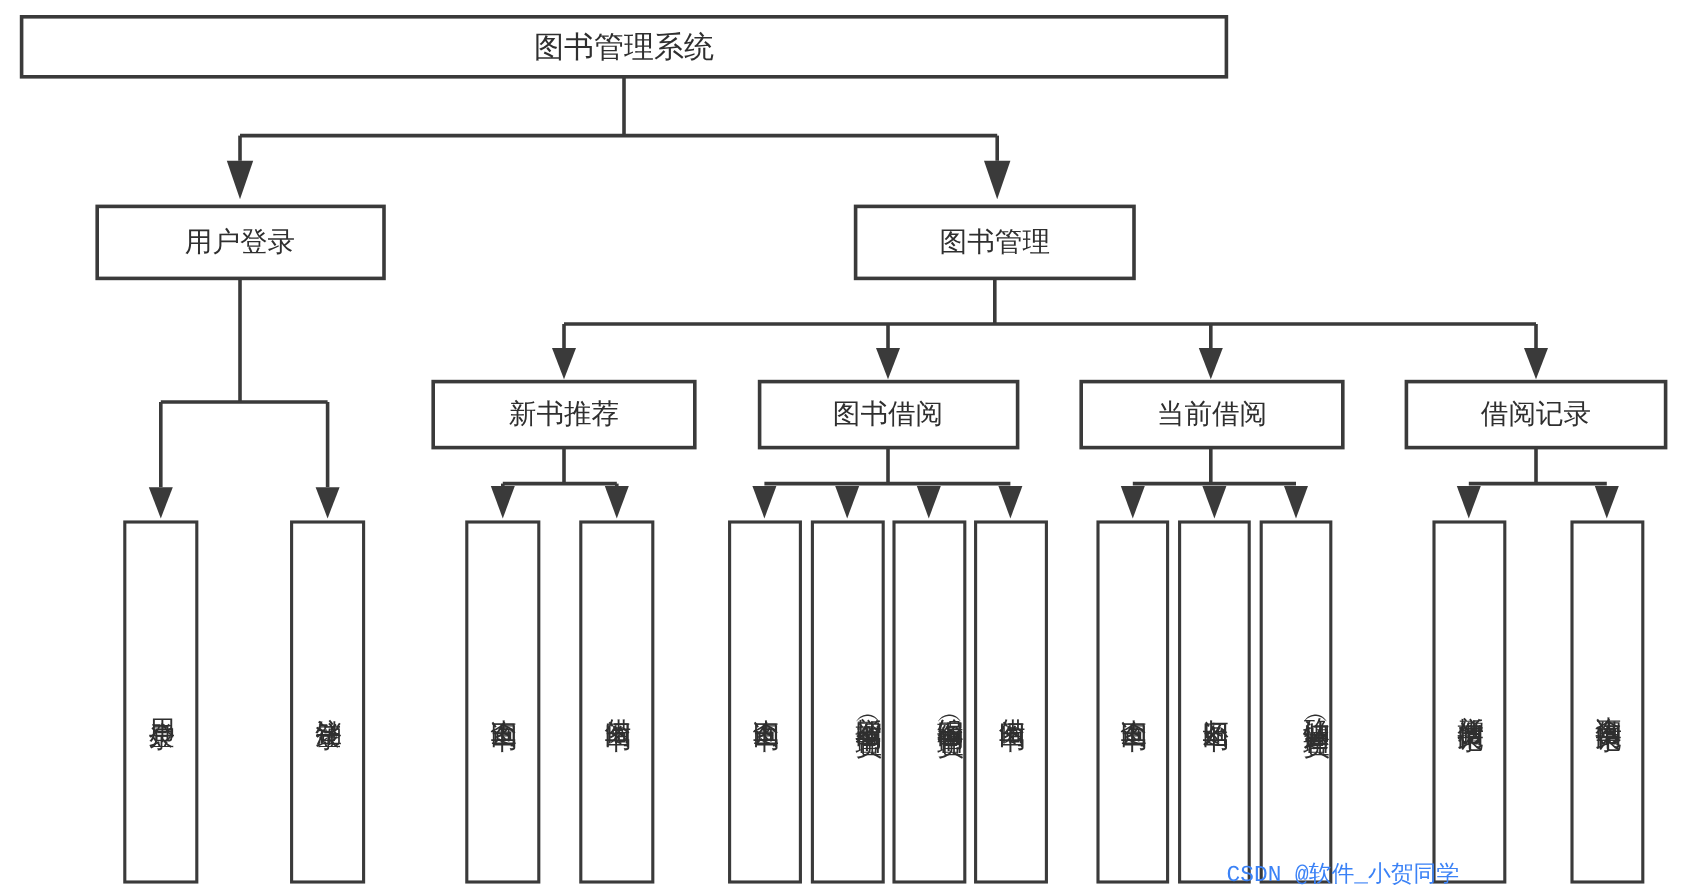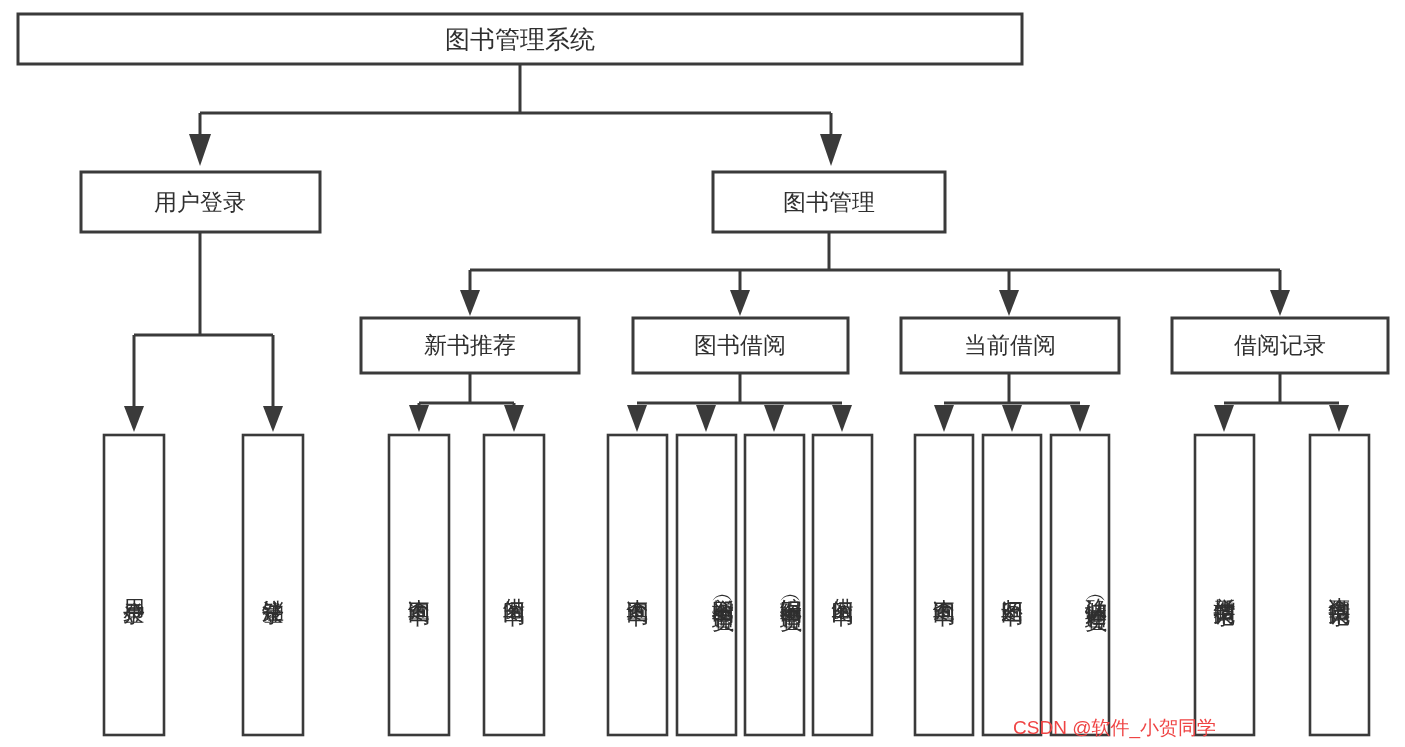--- a/index.html
+++ b/index.html
@@ -66,23 +66,23 @@
     white-space: nowrap;
     display: flex;
     align-items: center;
     justify-content: center;
     pointer-events: none;
   }
   .watermark {
     position: absolute;
     right: 8px;
     bottom: 6px;
-    font-family: Liberation Sans, sans-serif;
+    font-family: Liberation Mono, monospace;
     font-size: 19px;
-    color: #ef4444;
+    color: #3b82f6;
     white-space: nowrap;
   }
 </style>
 </head>
 <body>
 
 <div id="diagram-root">
 
   <svg id="flow-svg" viewBox="0 0 1405 747">
 

